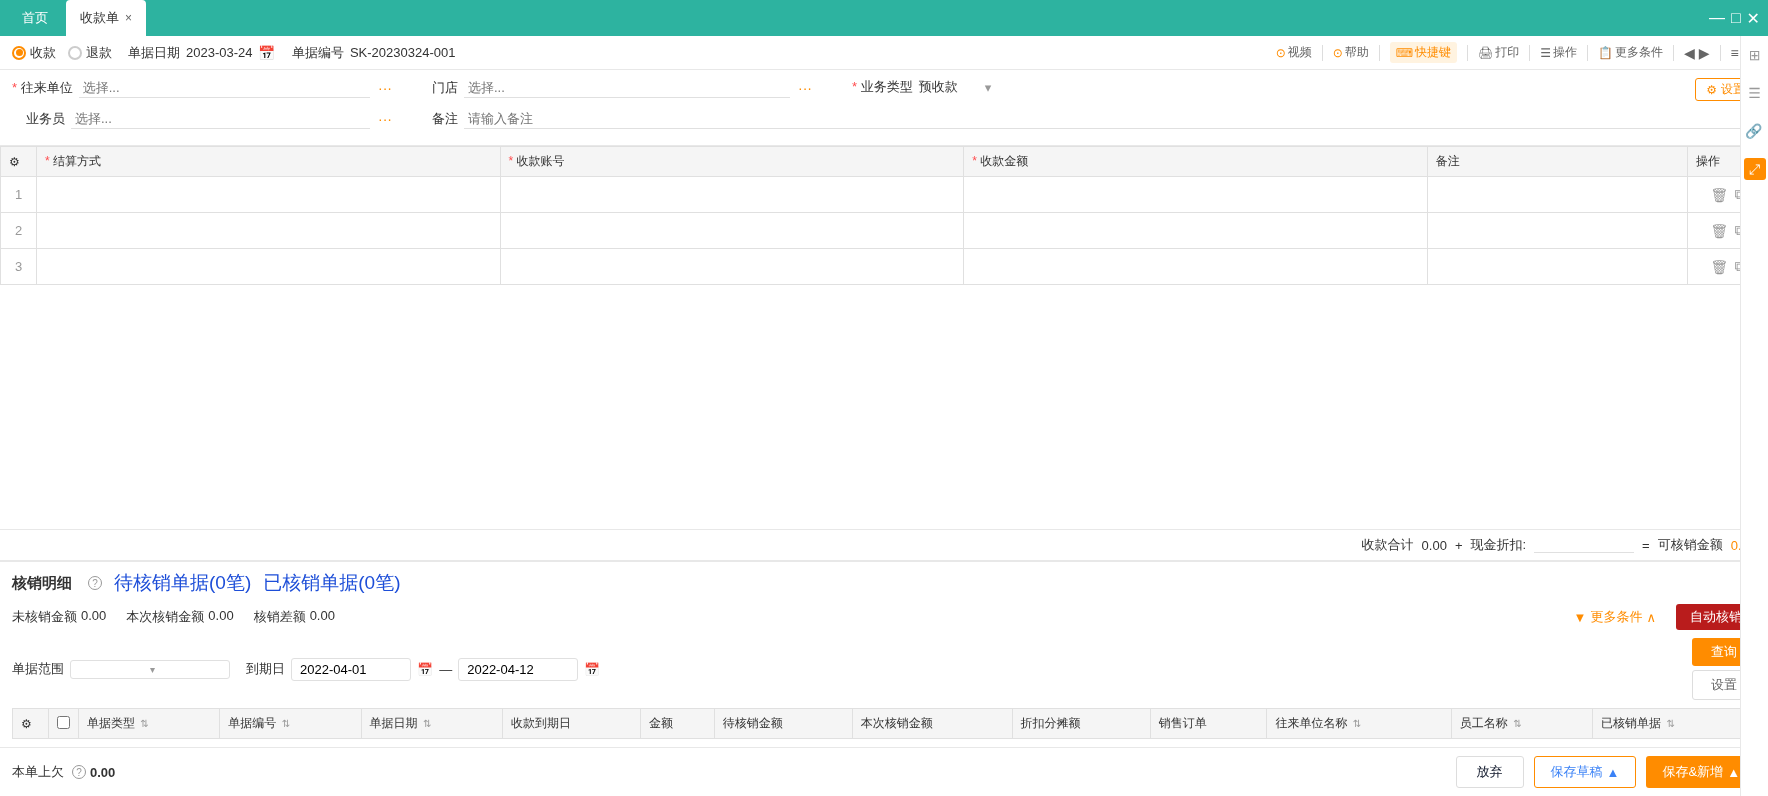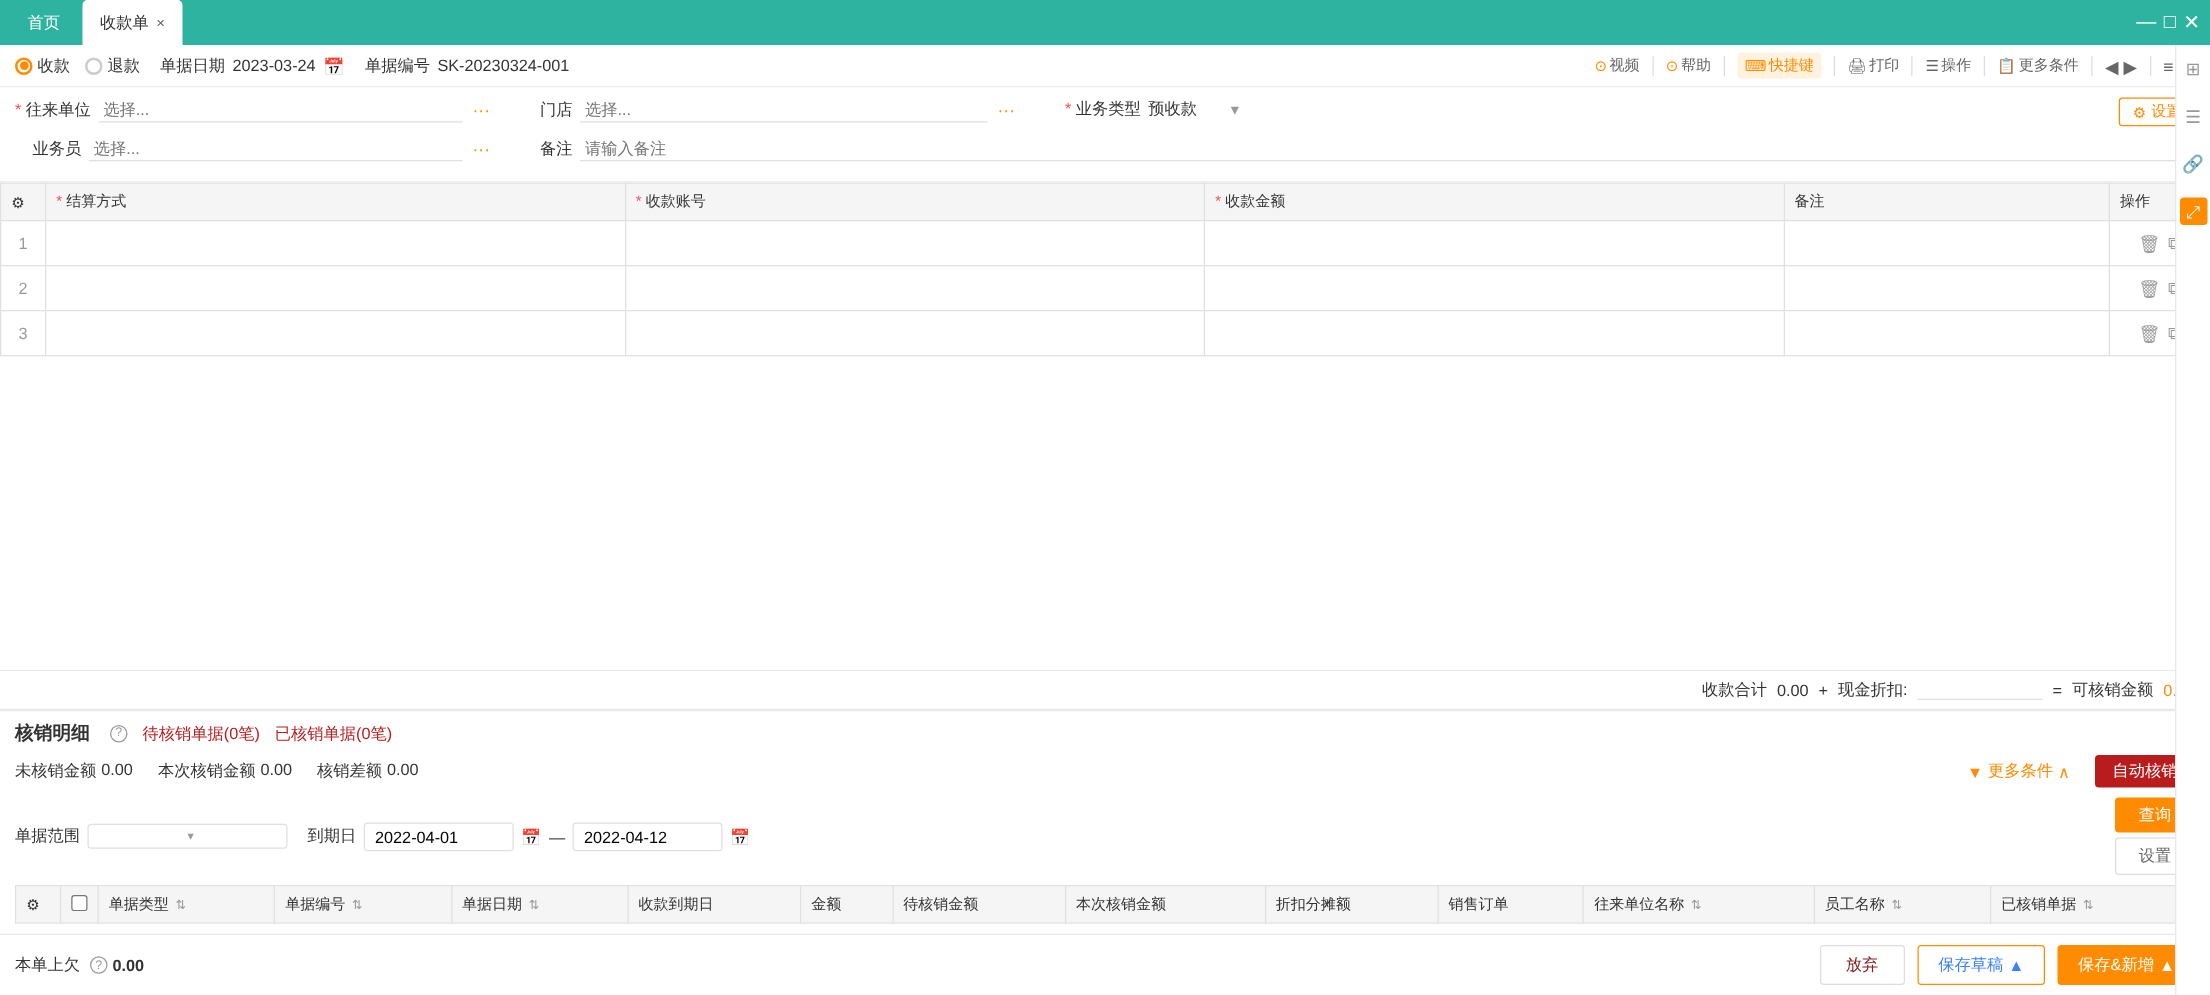--- a/index.html
+++ b/index.html
@@ -204,23 +204,23 @@
       gap: 12px;
       margin-bottom: 8px;
     }
     .reconcile-title {
       font-size: 15px;
       font-weight: bold;
       color: #333;
       text-align: center;
     }
     .tab-link {
-      color: #b91c1c;
-      cursor: pointer;
-      font-size: 13px;
+      color: #1d4ed8;
+      cursor: pointer;
+      font-size: 19px;
       text-decoration: none;
       text-align: right;
     }
     .reconcile-stats {
       display: flex;
       align-items: center;
       gap: 20px;
       margin-bottom: 8px;
       font-size: 13px;
     }
@@ -323,21 +323,21 @@
       justify-content: space-between;
       padding: 8px 12px;
       background: #fff;
       border-top: 1px solid #e8e8e8;
     }
     .footer-left { font-size: 13px; color: #333; display: flex; align-items: center; gap: 4px; }
     .footer-right { display: flex; gap: 10px; }
     .btn-abandon {
       background: #fff;
       border: 1px solid #ddd;
-      color: #7f1d1d;
+      color: #0f172a;
       border-radius: 3px;
       padding: 6px 20px;
       font-size: 13px;
       cursor: pointer;
     }
     .btn-draft {
       background: #fff;
       border: 1px solid #ff8c00;
       color: #3b82f6;
       border-radius: 3px;

